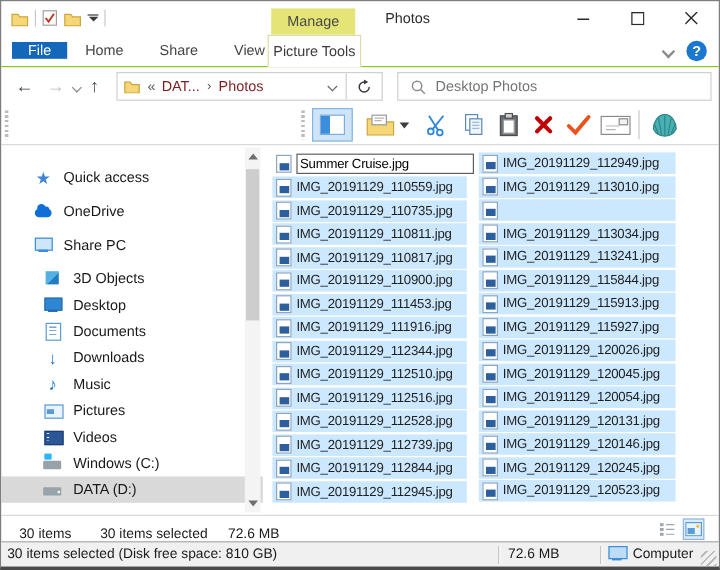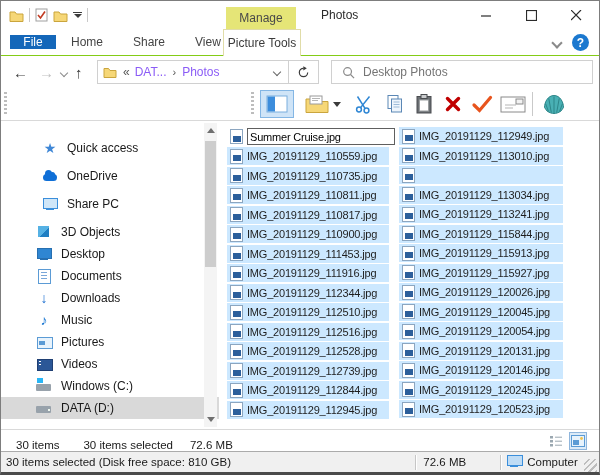--- a/index.html
+++ b/index.html
@@ -34,21 +34,21 @@
   
   .navrow { position:relative; height:32px; flex:none; display:flex; align-items:center; font-size:12px; }
   .nav-arrow { font-size:15px; color:#3b3b3b; line-height:1; }
   .nav-arrow.disabled { color:#c0c0c0; }
   .nav-back { position:absolute; left:12px; }
   .nav-fwd  { position:absolute; left:38px; }
   .nav-chev { position:absolute; left:60px; top:14px; width:6px; height:6px; border-right:1.5px solid #8a8a8a; border-bottom:1.5px solid #8a8a8a; transform:rotate(45deg); }
   .nav-up   { position:absolute; left:74px; }
   .addressbox { position:absolute; left:96px; top:4px; width:222px; height:24px; border:1px solid #d0d0d0; display:flex; align-items:center; background:#fff; }
   .addr-folder { margin:0 6px 0 5px; }
-  .addr-seg { color:#8b5cf6; }
+  .addr-seg { color:#7f1d1d; }
   .addr-guill { color:#555; margin-right:5px; }
   .addr-sep { color:#555; margin:0 6px; font-size:11px; }
   .addr-chevron { margin-left:auto; margin-right:8px; width:6px; height:6px; border-right:1.5px solid #666; border-bottom:1.5px solid #666; transform:rotate(45deg); }
   .addr-refresh { width:30px; height:22px; border-left:1px solid #d0d0d0; display:flex; align-items:center; justify-content:center; }
   .searchbox { position:absolute; left:330px; top:4px; width:262px; height:24px; border:1px solid #d0d0d0; background:#fff; display:flex; align-items:center; }
   .search-ph { color:#757575; font-size:12px; margin-left:8px; }
   .searchbox svg { margin-left:10px; }
 
   
   .toolbar { position:relative; height:33px; flex:none; border-bottom:1px solid #d9d9d9; display:flex; align-items:center; }
@@ -63,21 +63,21 @@
   .tb-paste { position:absolute; left:410px; }
   .tb-delete { position:absolute; left:439px; }
   .tb-check { position:absolute; left:466px; }
   .tb-email { position:absolute; left:495px; }
   .tb-sep { position:absolute; left:531px; width:1px; height:24px; background:#c9c9c9; }
   .tb-shell { position:absolute; left:537px; }
 
   
   .main { flex:1; display:flex; min-height:0; }
   .sidebar { position:relative; width:218px; flex:none; padding-top:16px; }
-  .sb-item { height:22px; display:flex; align-items:center; gap:9px; padding-left:41px; font-size:12px; color:#191919; }
+  .sb-item { height:22px; display:flex; align-items:center; gap:9px; padding-left:27px; font-size:12px; color:#191919; }
   .sb-item:not(.lvl1) { margin-bottom:6px; }
   .sb-item.lvl1 { padding-left:35px; }
   .sb-item.sel { background:#d9d9d9; }
   .sb-scroll { position:absolute; right:2px; top:2px; bottom:2px; width:13px; background:#f4f4f4; }
   .sb-scroll .arr-up, .sb-scroll .arr-dn { position:absolute; left:3px; width:0; height:0; border-left:4px solid transparent; border-right:4px solid transparent; }
   .sb-scroll .arr-up { top:5px; border-bottom:5px solid #6f6f6f; }
   .sb-scroll .arr-dn { bottom:5px; border-top:5px solid #6f6f6f; }
   .sb-thumb { position:absolute; left:1px; top:18px; width:11px; height:126px; background:#cdcdcd; }
 
   

